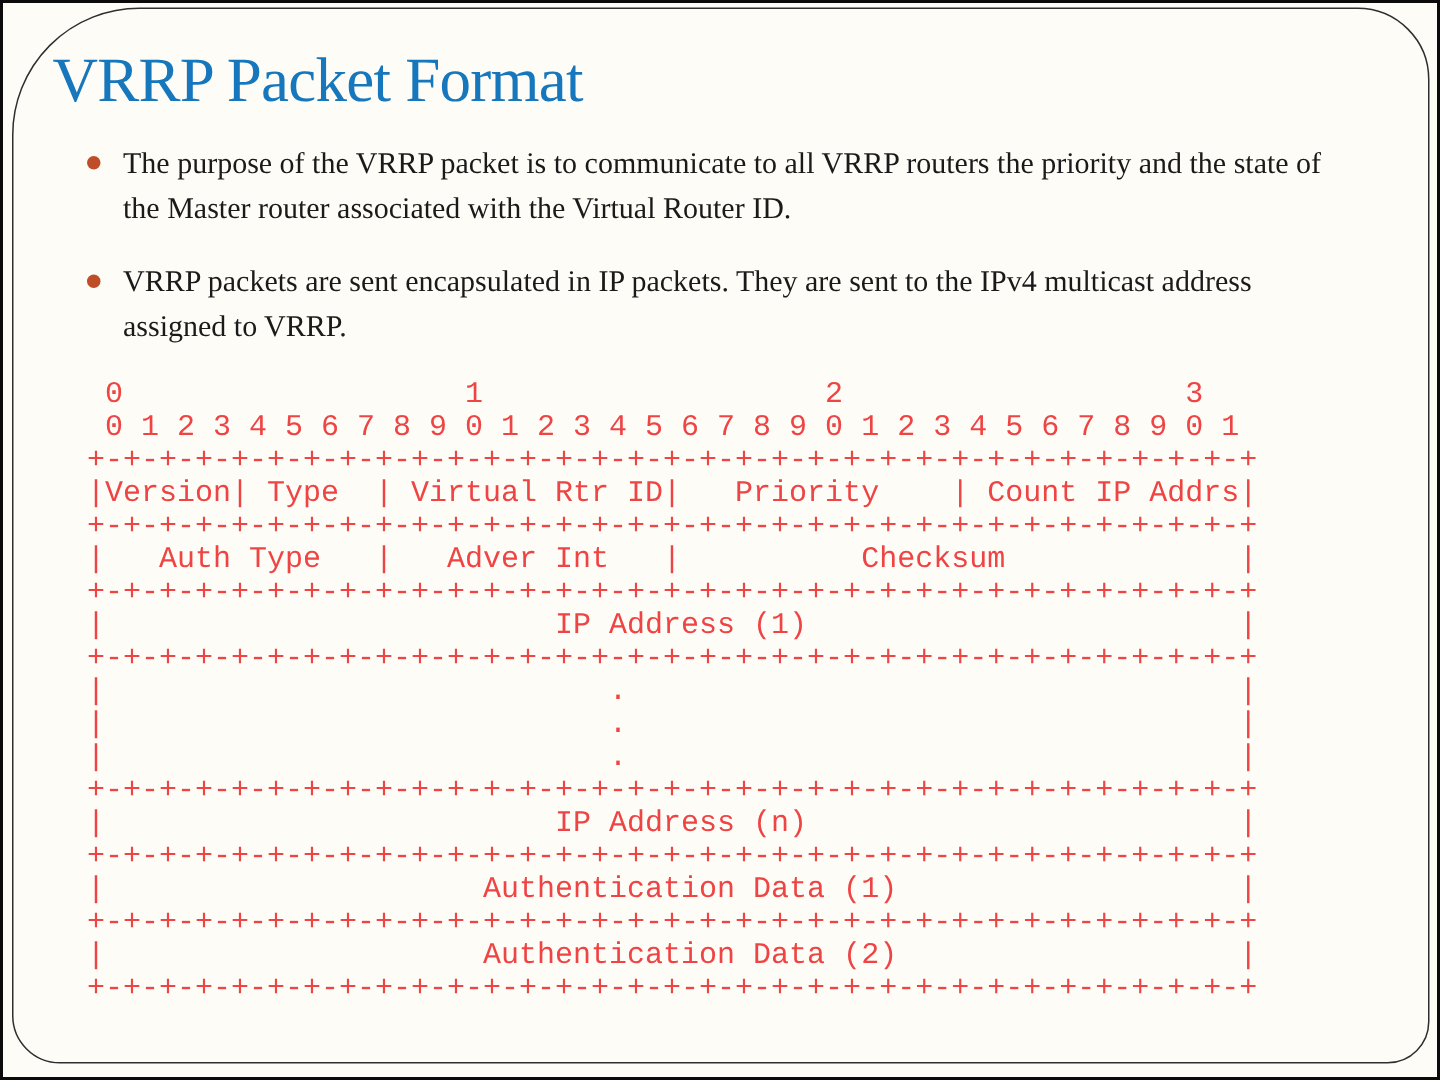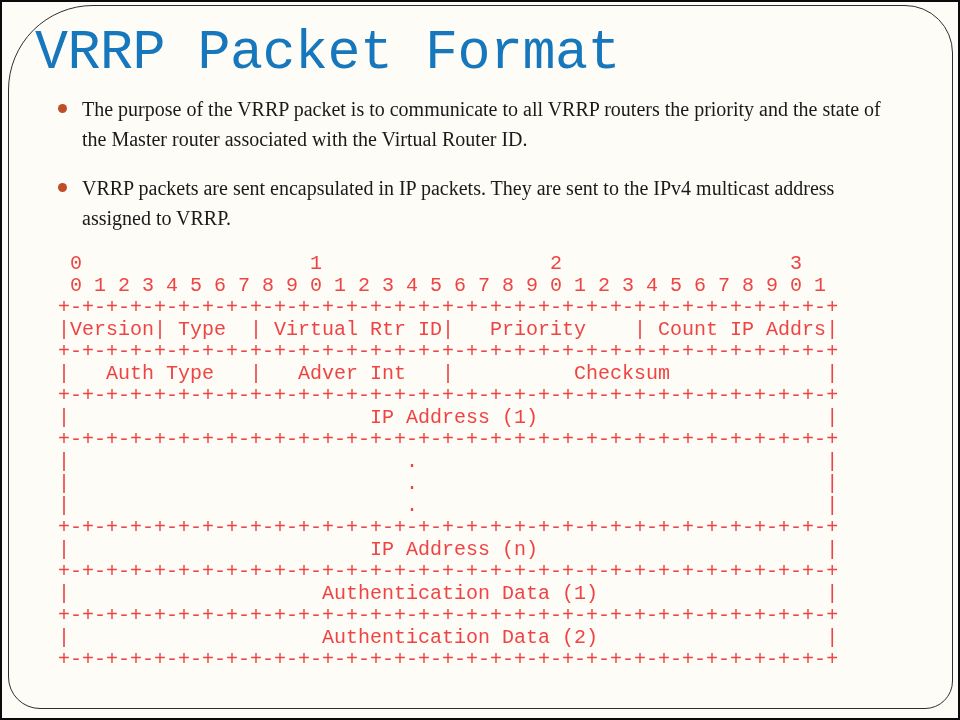--- a/index.html
+++ b/index.html
@@ -19,22 +19,22 @@
   .slide-frame {
     position: absolute;
     left: 6px; top: 3px; right: 5px; bottom: 9px;
     border: 1.5px solid #2e2e2e;
     border-radius: 85px 48px 28px 32px;
     pointer-events: none;
   }
   .slide-title {
     position: absolute;
     left: 33px; top: 29px;
-    font-family: Liberation Mono, monospace;
-    font-size: 55px;
+    font-family: Liberation Serif, serif;
+    font-size: 42px;
     line-height: 46px;
     font-weight: 400;
     letter-spacing: -0.5px;
     color: #1677bd;
     white-space: nowrap;
     text-align: right;
   }
   .bullet-list {
     position: absolute;
     left: 56px; top: 92px;

